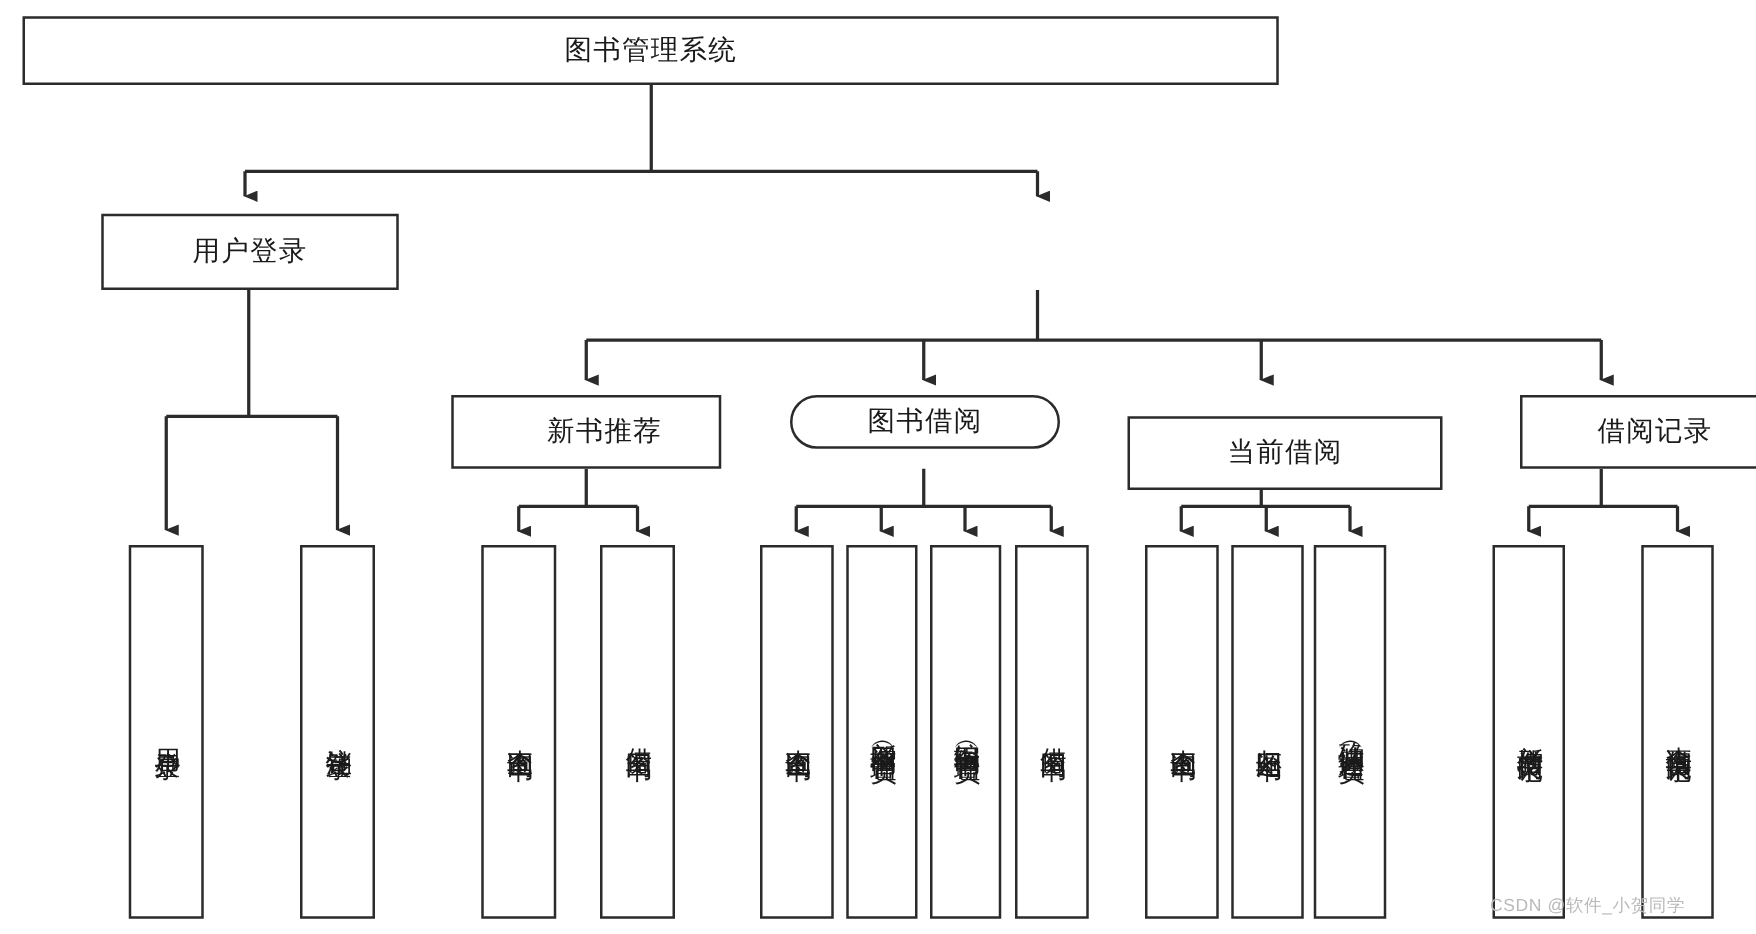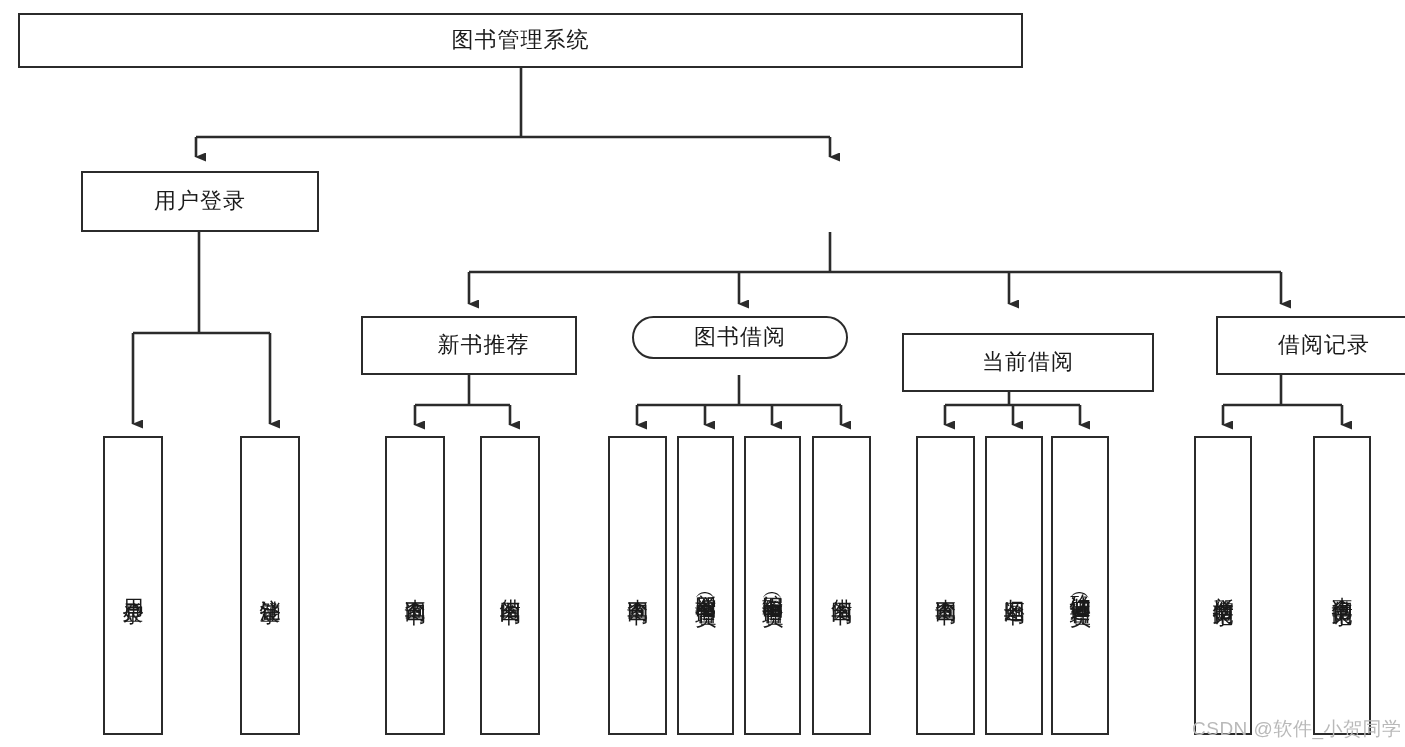--- a/index.html
+++ b/index.html
@@ -52,21 +52,21 @@
     justify-content: center;
   }
   .node.vertical .vtext {
     writing-mode: vertical-rl;
     text-orientation: upright;
     display: block;
     text-align: center;
   }
   .watermark {
     position: absolute;
-    font-size: 19px;
+    font-size: 14px;
     color: #b9b9b9;
     white-space: nowrap;
     letter-spacing: 0.5px;
     user-select: none;
   }
 </style>
 </head>
 <body>
 
 <div id="diagram-root">

